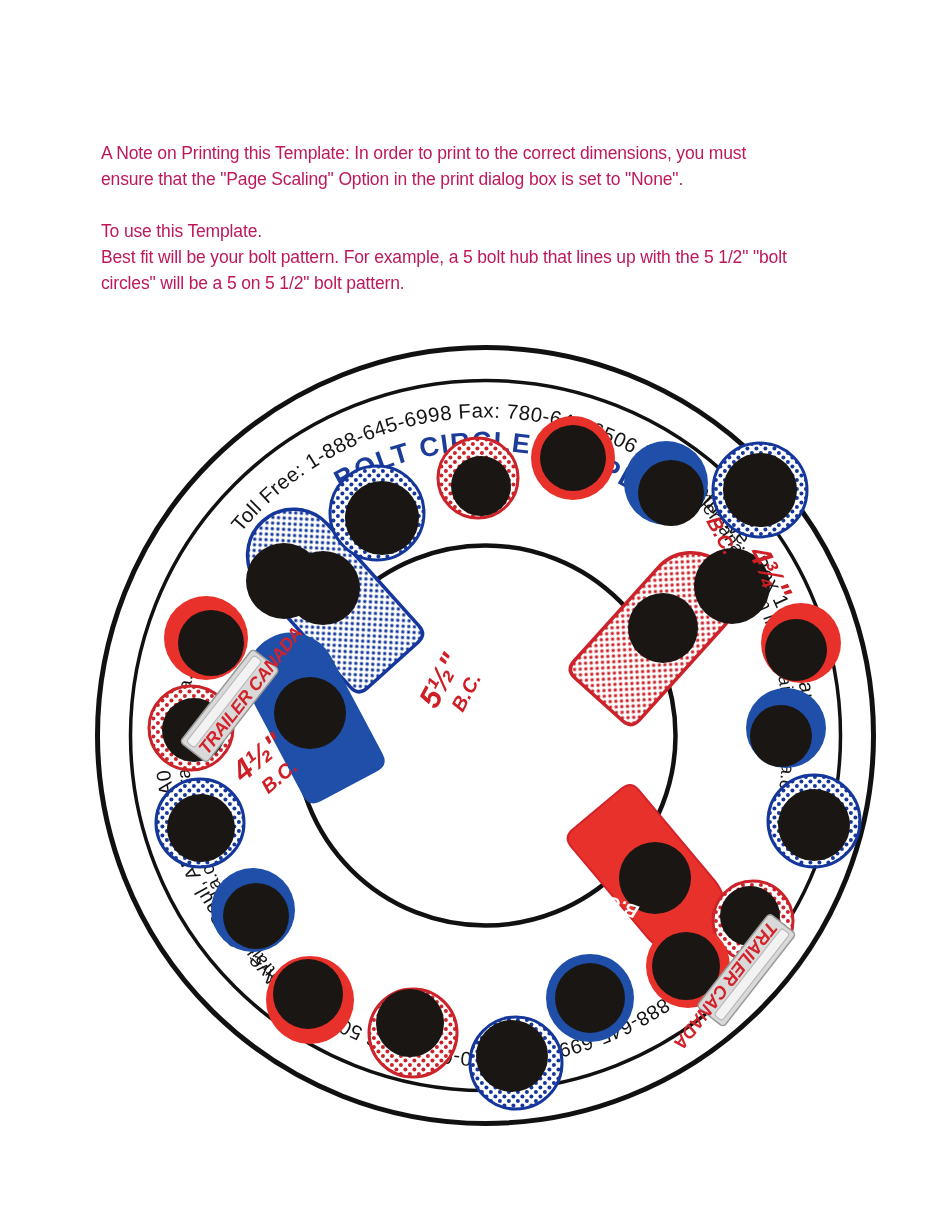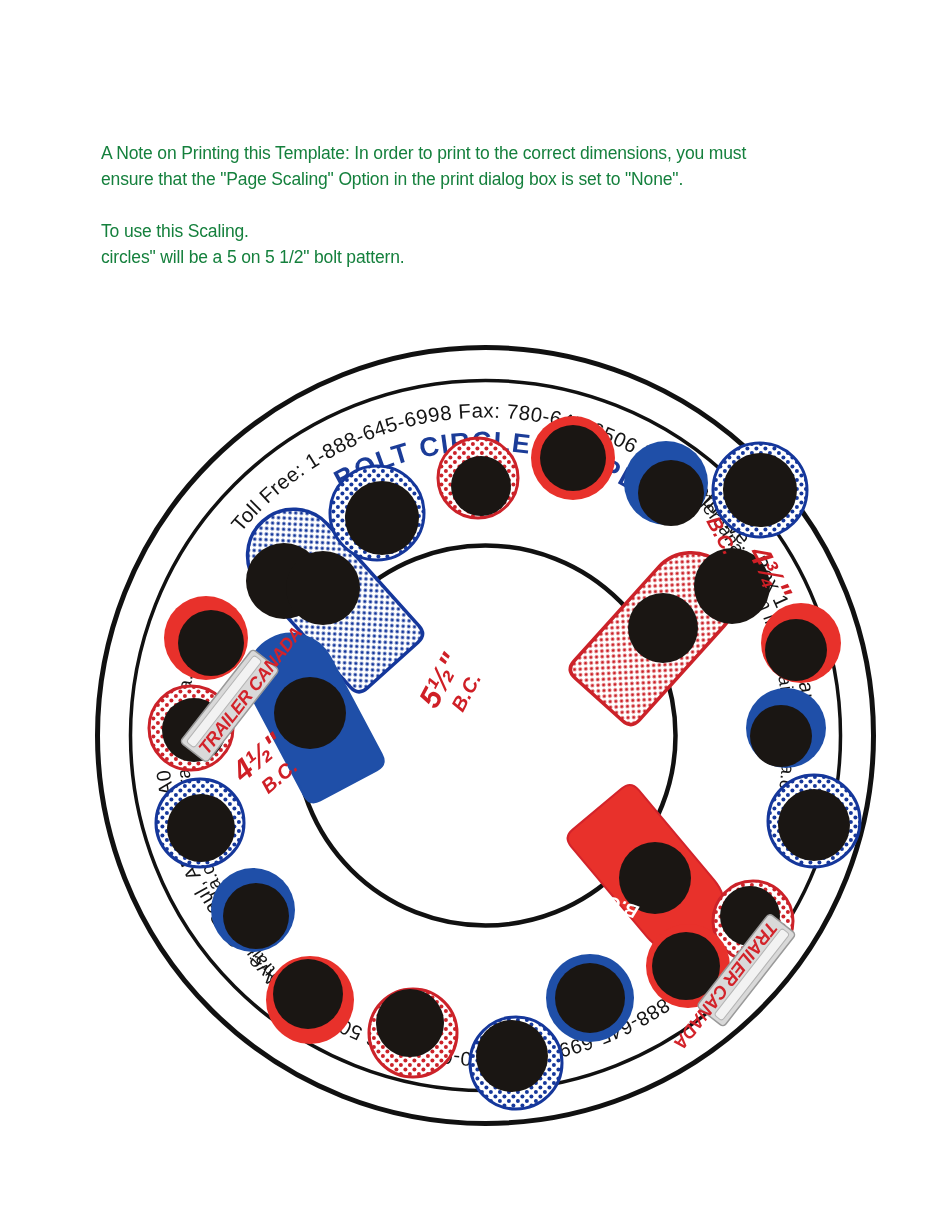--- a/index.html
+++ b/index.html
@@ -19,21 +19,21 @@
   }
   
   .instructions{
     position:absolute;
     left:101px;
     top:140px;
     width:790px;
     font-size:17.5px;
     line-height:26px;
     letter-spacing:-0.15px;
-    color:#15803d;
+    color:#be185d;
     font-family:"Liberation Sans", sans-serif;
   }
   .instructions p{margin:0;}
   .instructions .gap{height:26px;}
   
   .wheel-wrap{
     position:absolute;
     left:88px;
     top:338px;
     width:795px;
@@ -44,21 +44,22 @@
 </style>
 </head>
 <body>
 
 <div id="page">
 
   <div class="instructions">
     <p>A Note on Printing this Template: In order to print to the correct dimensions, you must</p>
     <p>ensure that the "Page Scaling" Option in the print dialog box is set to "None".</p>
     <div class="gap"></div>
-    <p>To use this Scaling.</p>
+    <p>To use this Template.</p>
+    <p>Best fit will be your bolt pattern.  For example, a 5 bolt hub that lines up with the 5 1/2" "bolt</p>
     <p>circles" will be a 5 on 5 1/2" bolt pattern.</p>
   </div>
 
   <div class="wheel-wrap">
     <svg width="795" height="795" viewBox="0 0 795 795" xmlns="http://www.w3.org/2000/svg">
       <defs>
 
         <pattern id="dotsRed" width="9" height="9" patternUnits="userSpaceOnUse">
           <rect width="9" height="9" fill="#ffffff"></rect>
           <circle cx="2.4" cy="2.4" r="2.0" fill="#cc2229"></circle>

